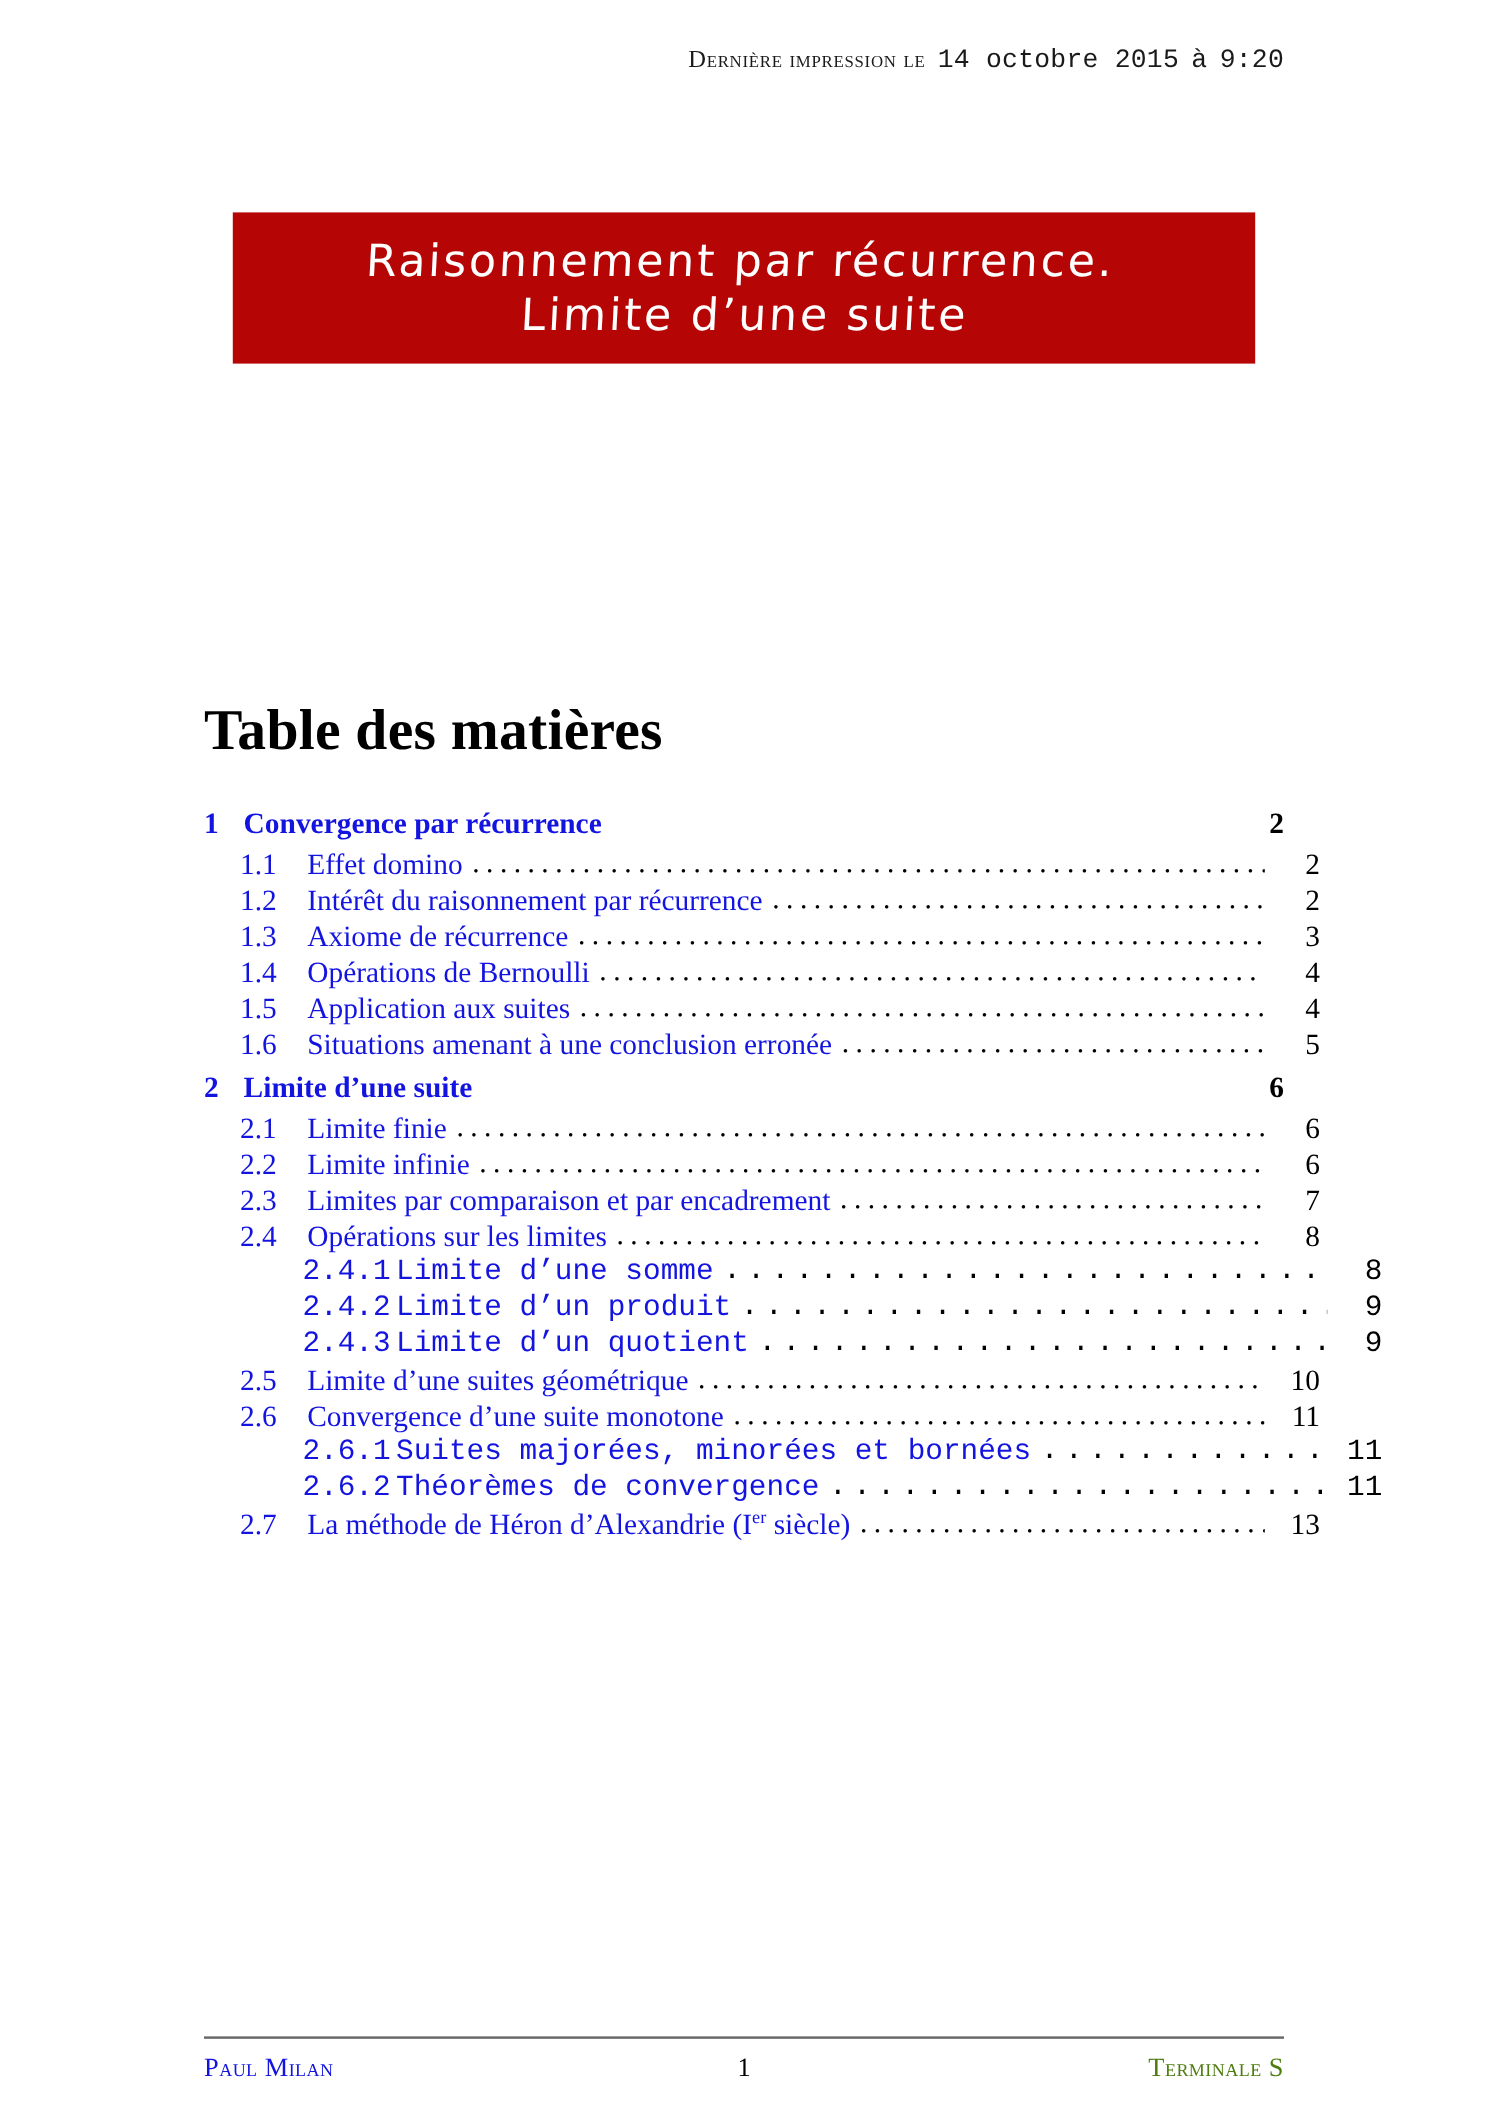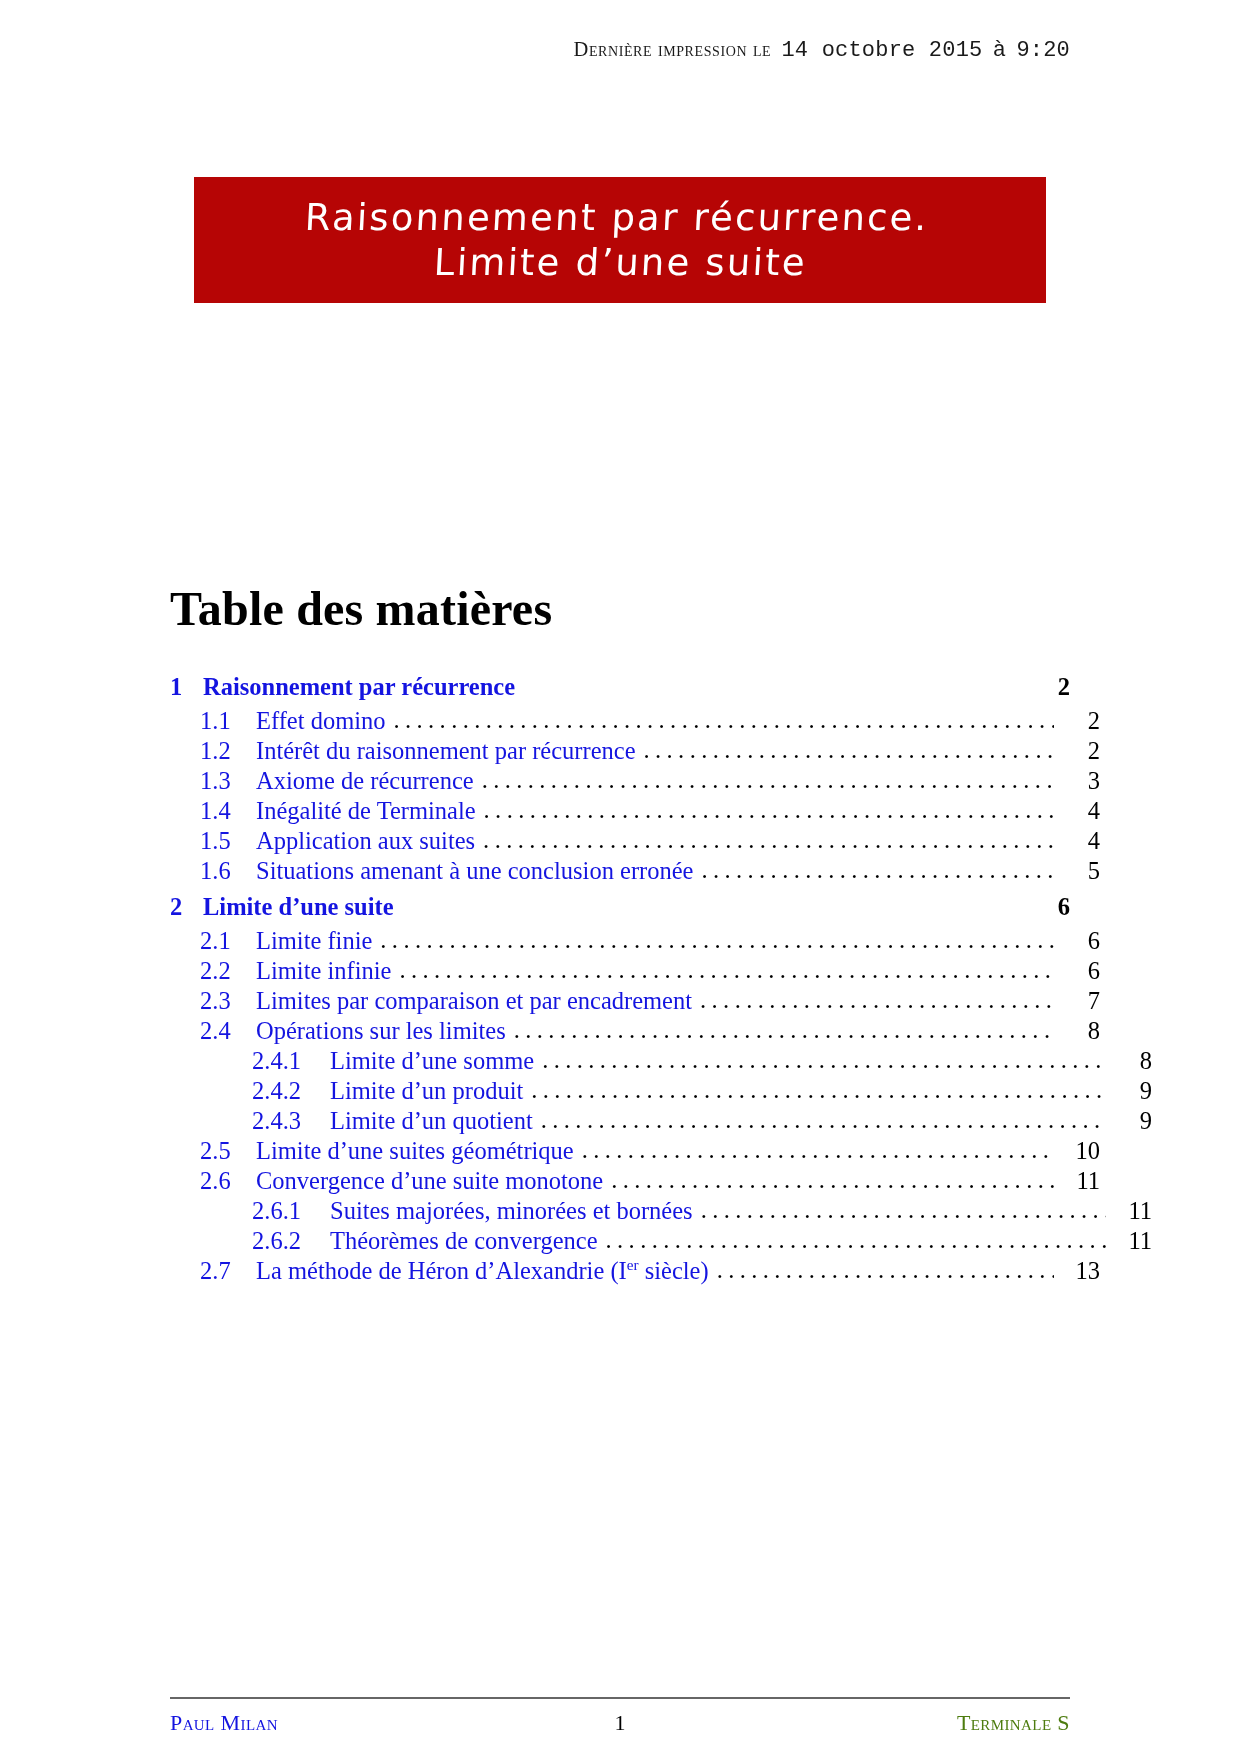--- a/index.html
+++ b/index.html
@@ -91,21 +91,21 @@
     line-height: 1.0;
     margin-bottom: 5.5px;
   }
   .toc-row.level-1 {
     font-weight: bold;
     margin-top: 12px;
     margin-bottom: 9px;
   }
   .toc-row.level-1:first-child { margin-top: 0; }
   .toc-row.level-2 { padding-left: 30px; }
-  .toc-row.level-3 { padding-left: 82px; }
+  .toc-row.level-3 { padding-left: 82px; font-family: Liberation Mono, monospace; }
 
   .toc-num {
     flex: 0 0 auto;
     white-space: nowrap;
   }
   .toc-row.level-1 .toc-num { width: 33px; }
   .toc-row.level-2 .toc-num { width: 56px; }
   .toc-row.level-3 .toc-num { width: 78px; }
 
   .toc-title {
@@ -189,21 +189,21 @@
 <div class="title-banner">
   <div class="title-line l1">Raisonnement par récurrence.</div>
   <div class="title-line l2">Limite d’une suite</div>
 </div>
 
 <div class="toc-heading">Table des matières</div>
 
 <div class="toc" id="toc-list">
     <div class="toc-row level-1">
       <span class="toc-num">1</span>
-      <span class="toc-title">Raisonnement par récurrence</span>
+      <span class="toc-title">Convergence par récurrence</span>
       <span class="toc-dots">.....................................................................</span>
       <span class="toc-page">2</span>
     </div>
     <div class="toc-row level-2">
       <span class="toc-num">1.1</span>
       <span class="toc-title">Effet domino</span>
       <span class="toc-dots">.....................................................................</span>
       <span class="toc-page">2</span>
     </div>
     <div class="toc-row level-2">
@@ -213,21 +213,21 @@
       <span class="toc-page">2</span>
     </div>
     <div class="toc-row level-2">
       <span class="toc-num">1.3</span>
       <span class="toc-title">Axiome de récurrence</span>
       <span class="toc-dots">.....................................................................</span>
       <span class="toc-page">3</span>
     </div>
     <div class="toc-row level-2">
       <span class="toc-num">1.4</span>
-      <span class="toc-title">Inégalité de Terminale</span>
+      <span class="toc-title">Opérations de Bernoulli</span>
       <span class="toc-dots">.....................................................................</span>
       <span class="toc-page">4</span>
     </div>
     <div class="toc-row level-2">
       <span class="toc-num">1.5</span>
       <span class="toc-title">Application aux suites</span>
       <span class="toc-dots">.....................................................................</span>
       <span class="toc-page">4</span>
     </div>
     <div class="toc-row level-2">

